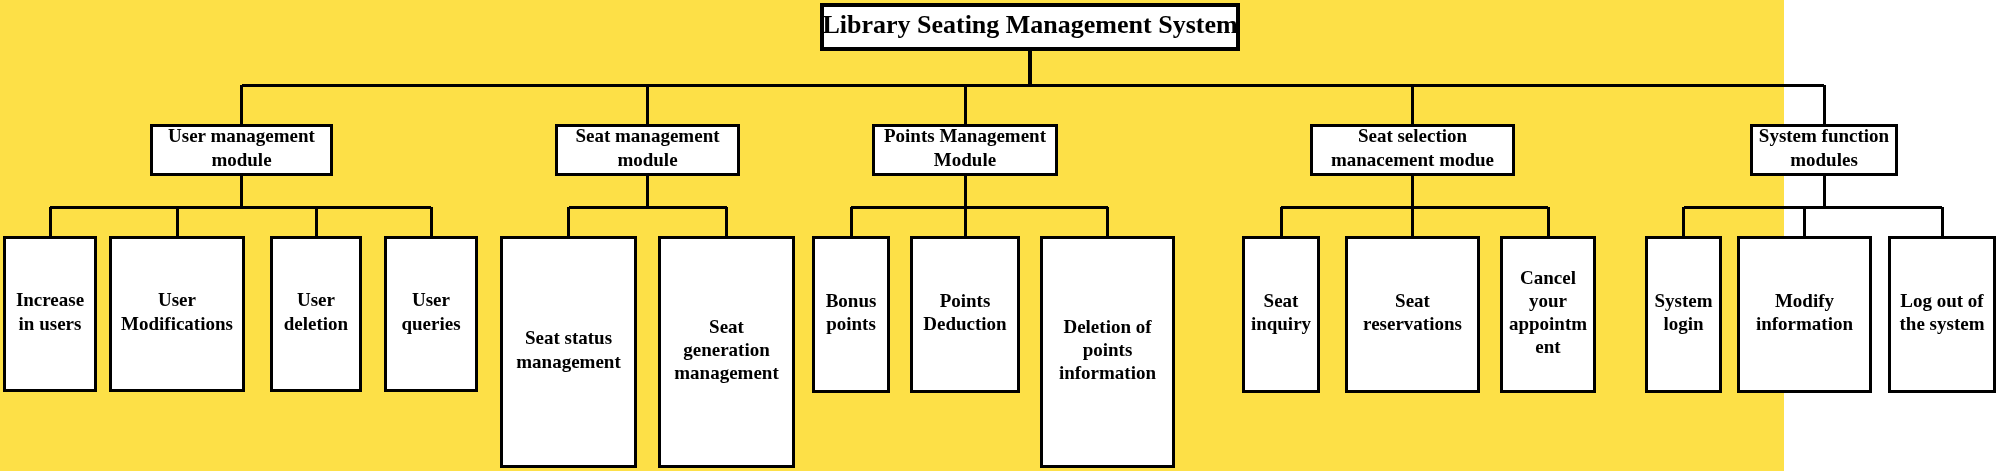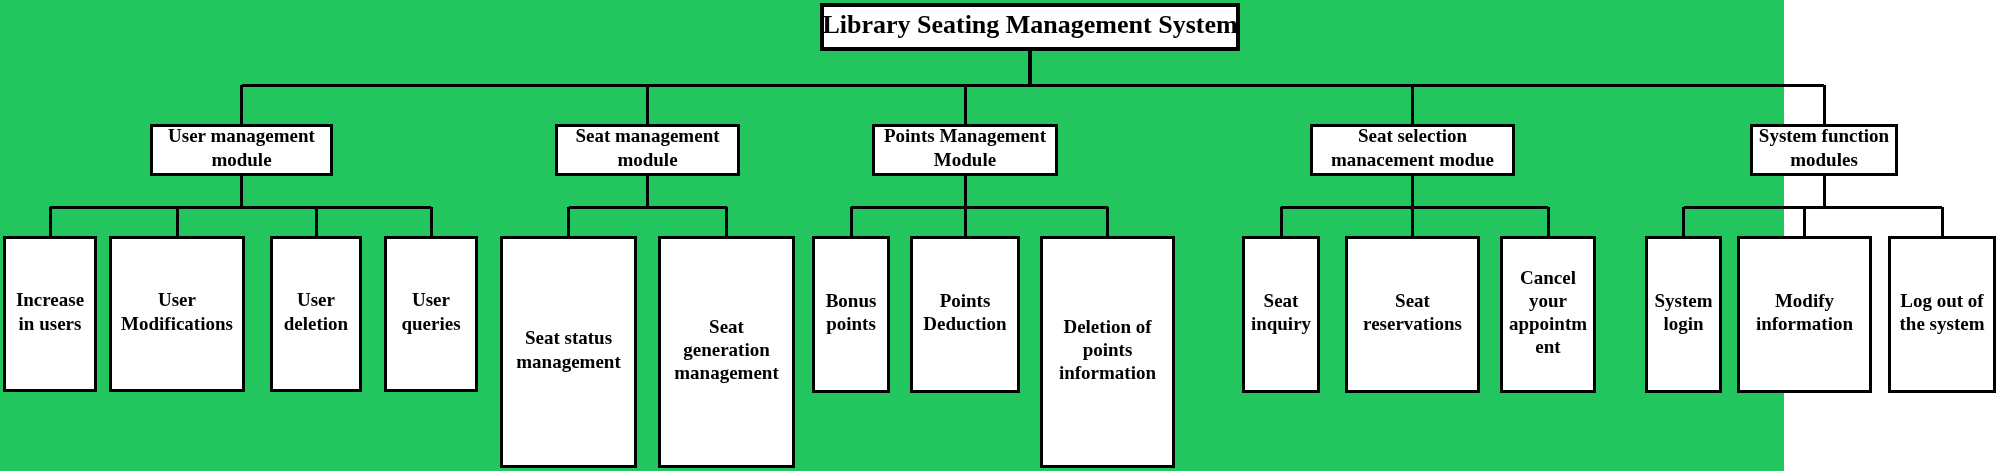--- a/index.html
+++ b/index.html
@@ -11,21 +11,21 @@
   body {
     width: 2000px;
     height: 471px;
     overflow: hidden;
     font-family: "Liberation Serif", "DejaVu Serif", serif;
   }
   #diagram-root {
     position: relative;
     width: 1784px;
     height: 471px;
-    background: #22c55e;
+    background: #fde047;
     text-align: right;
   }
   svg#diagram-svg {
     position: absolute;
     top: 0;
     left: 0;
     width: 2000px;
     height: 471px;
     display: block;
   }

